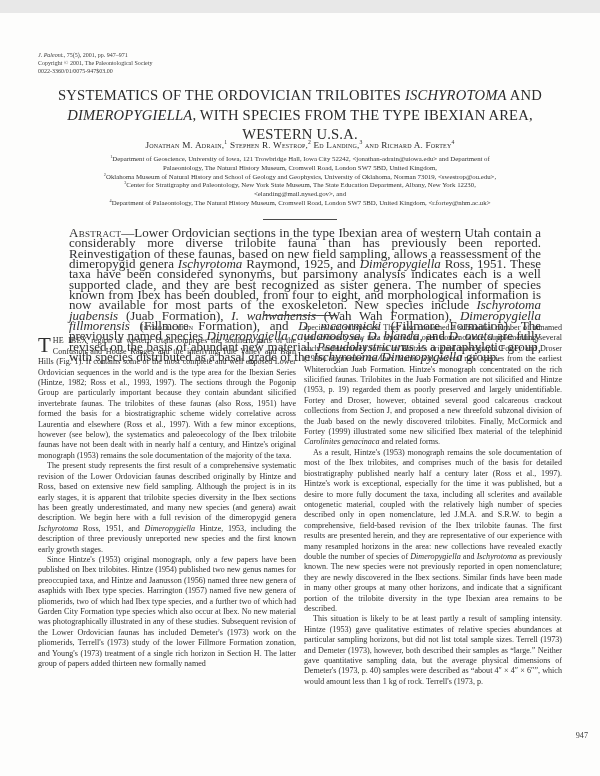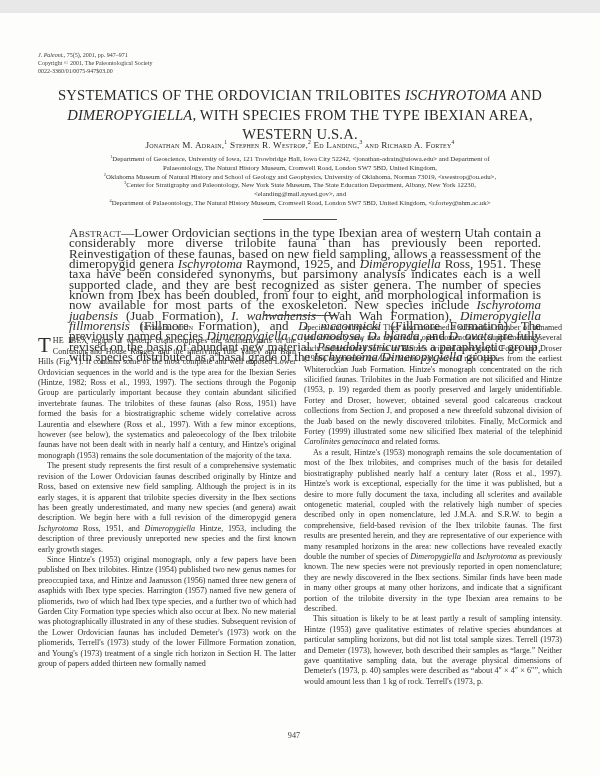--- a/index.html
+++ b/index.html
@@ -100,21 +100,21 @@
     font-size: 21px;
     line-height: 17px;
     padding: 1px 2px 0 0;
   }
   .opening-caps { letter-spacing: 0.2px; }
   .page-number {
     position: absolute;
     top: 718px;
     left: 0;
     right: 12px;
-    text-align: center;
+    text-align: right;
     font-size: 8.2px;
     color: #3a3a3a;
   }
   i { font-style: italic; }
 </style>
 </head>
 <body>
 
 <div class="page">
 

